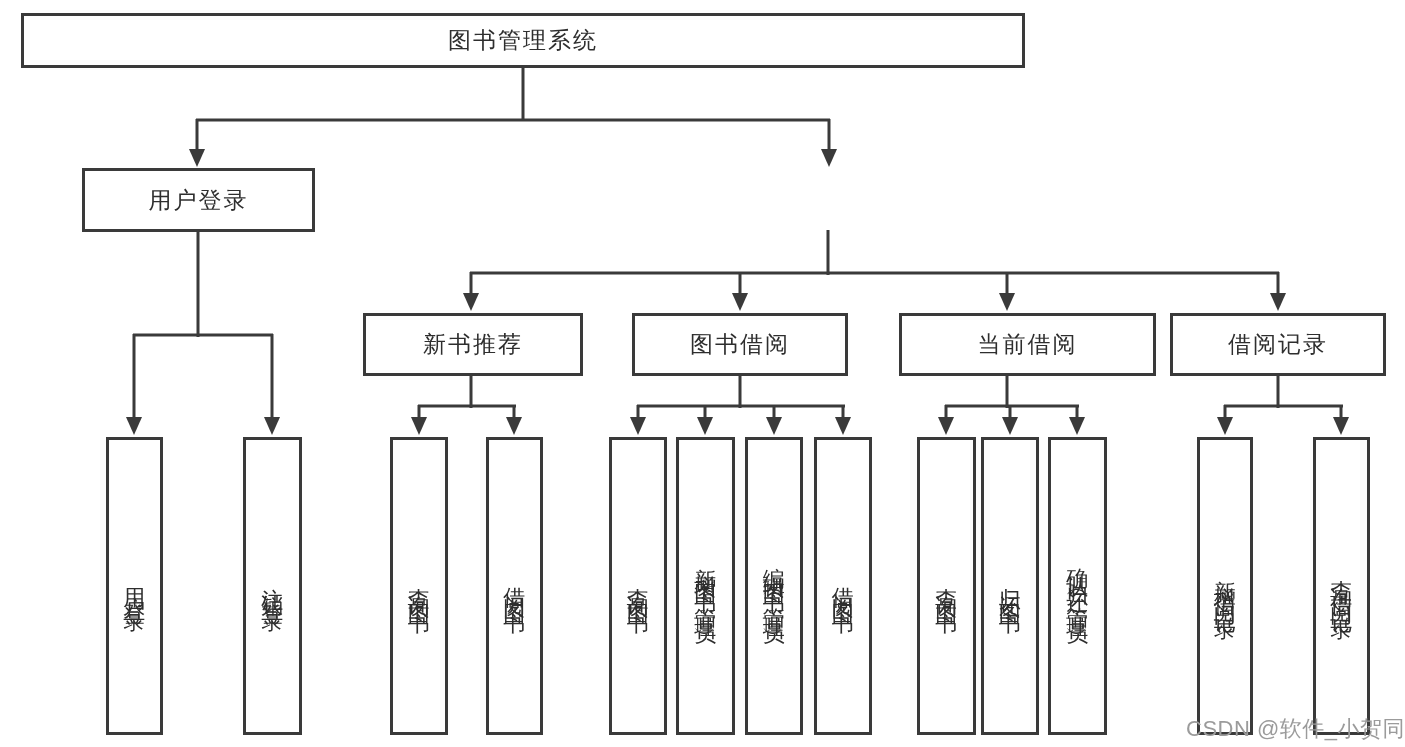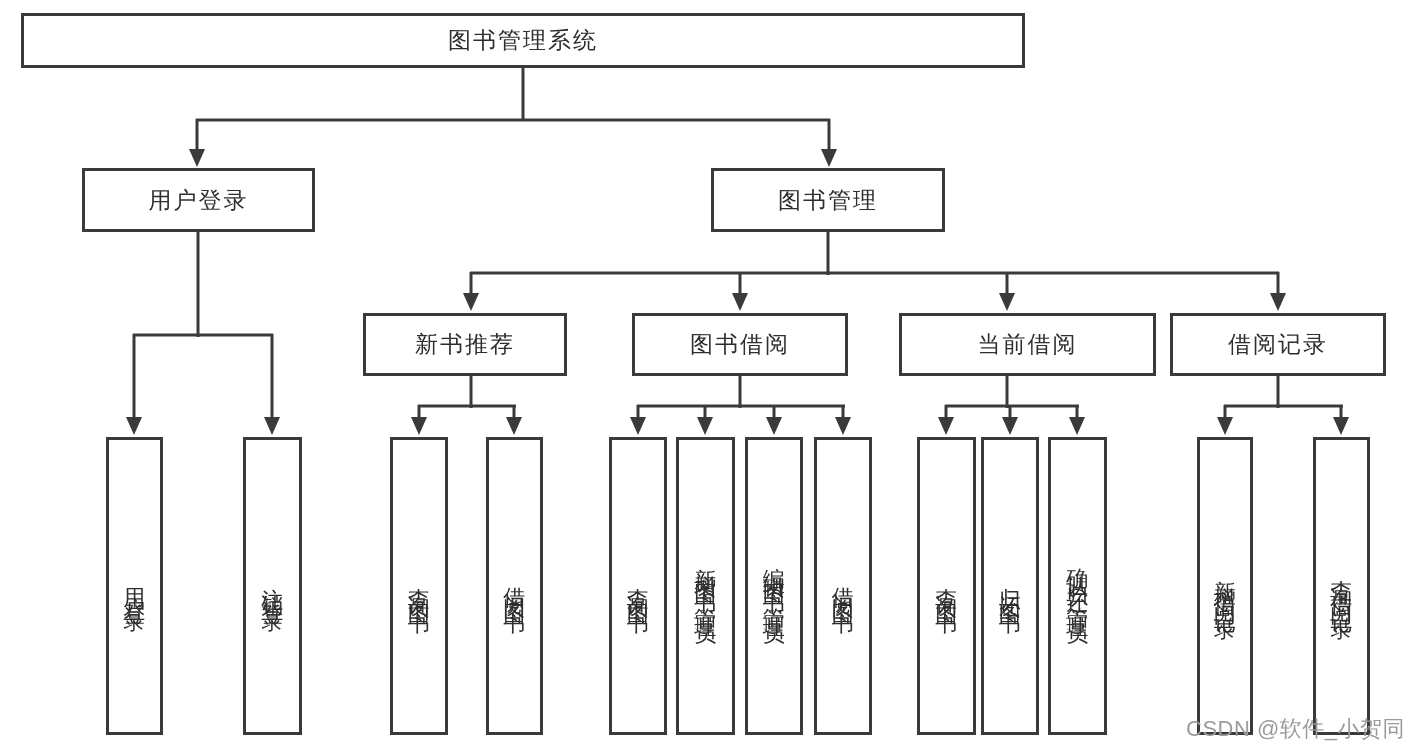--- a/index.html
+++ b/index.html
@@ -107,25 +107,22 @@
     </g>
   </svg>
 
   <div class="box hbox" style="left:21px;top:13px;width:1004px;height:55px;">
     <span>图书管理系统</span>
   </div>
 
   <div class="box hbox" style="left:82px;top:168px;width:233px;height:64px;">
     <span>用户登录</span>
   </div>
-  <div class="box hbox" style="left:711px;top:168px;width:234px;height:64px;">
-    <span>图书管理</span>
-  </div>
 
-  <div class="box hbox" style="left:363px;top:313px;width:204px;height:63px;">
+  <div class="box hbox" style="left:363px;top:313px;width:220px;height:63px;">
     <span>新书推荐</span>
   </div>
   <div class="box hbox" style="left:632px;top:313px;width:216px;height:63px;font-family:Liberation Mono, monospace;">
     <span>图书借阅</span>
   </div>
   <div class="box hbox" style="left:899px;top:313px;width:257px;height:63px;">
     <span>当前借阅</span>
   </div>
   <div class="box hbox" style="left:1170px;top:313px;width:216px;height:63px;">
     <span>借阅记录</span>

